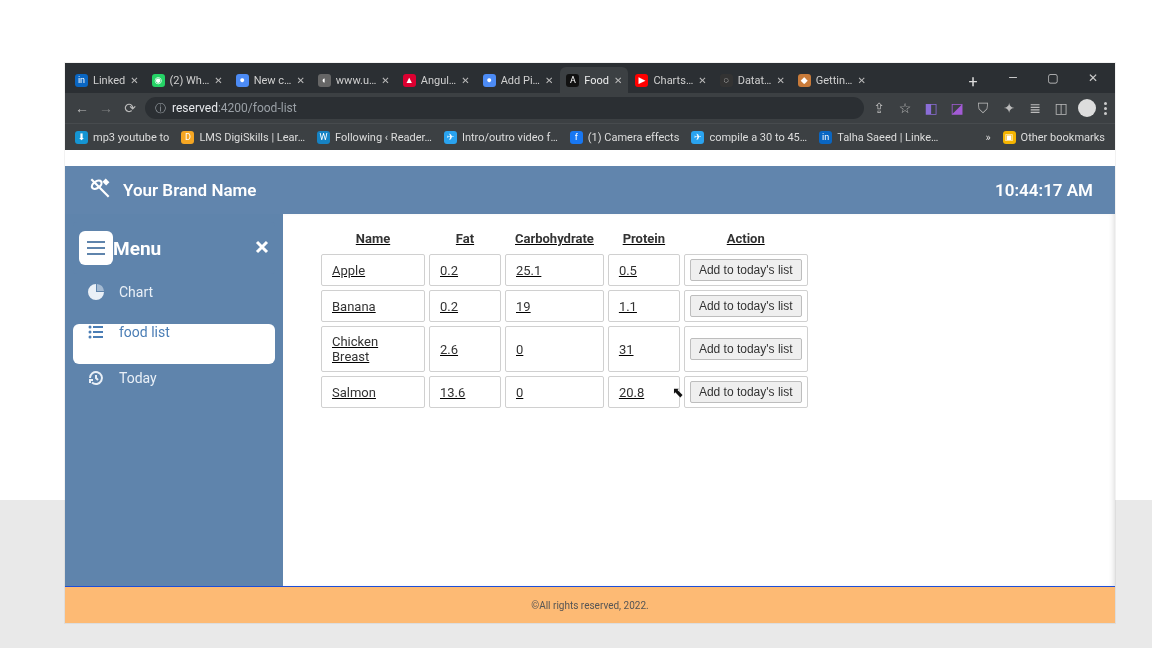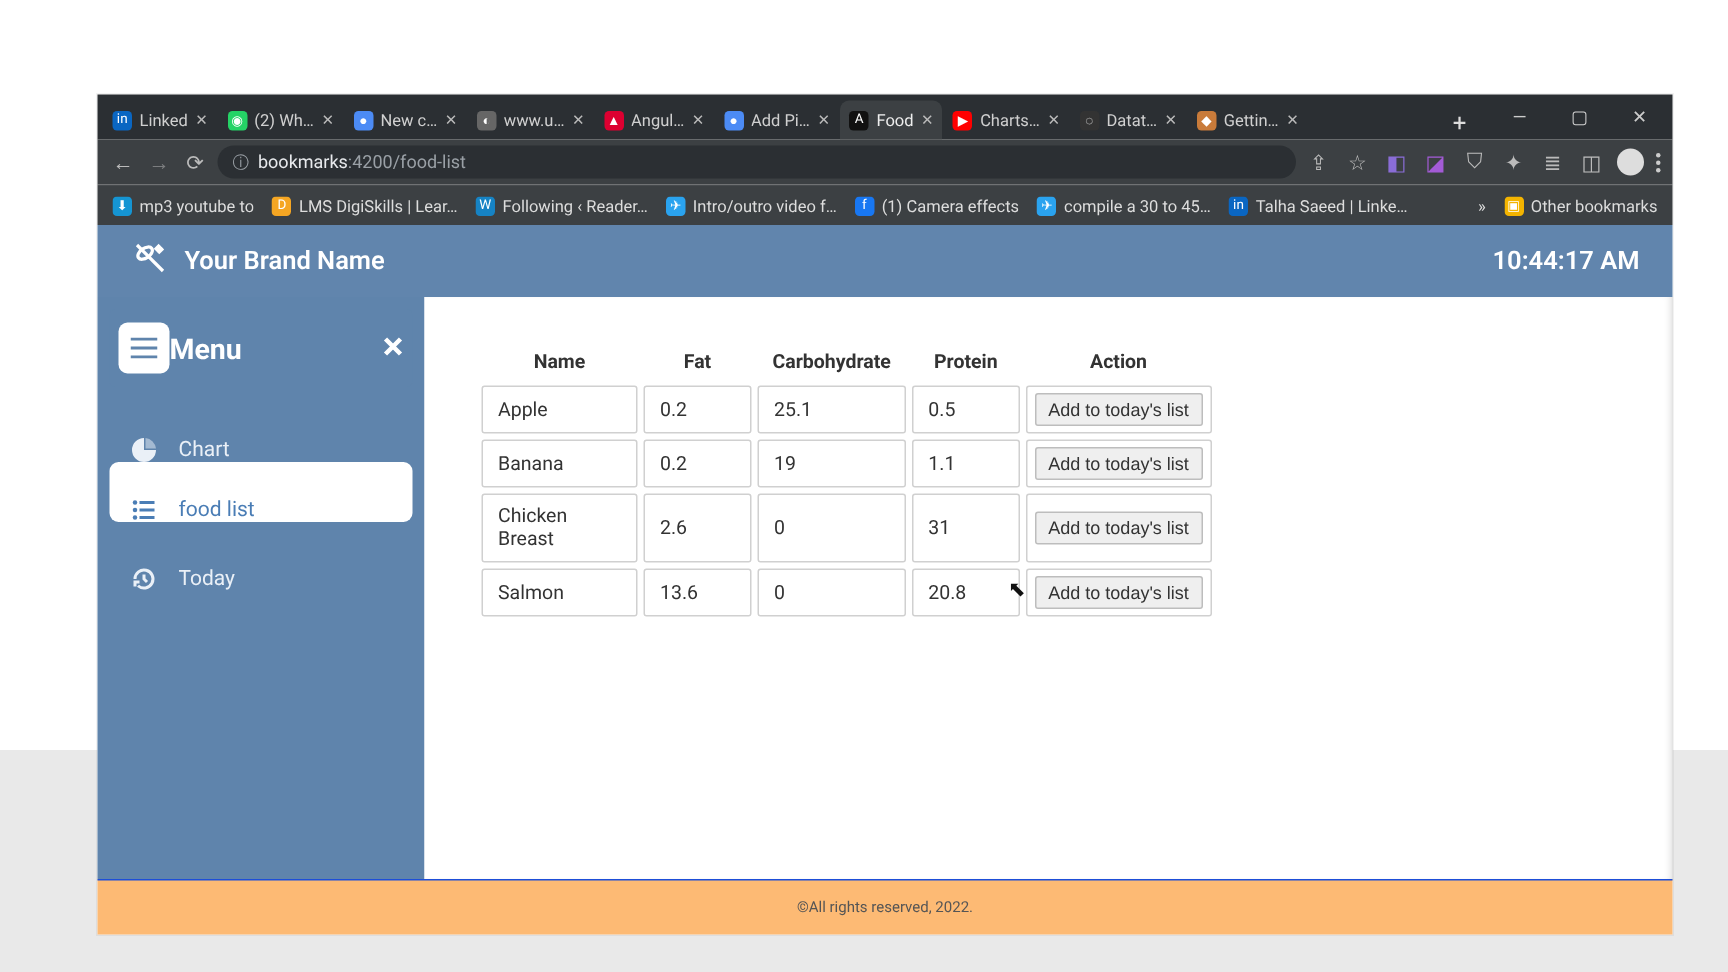--- a/index.html
+++ b/index.html
@@ -75,21 +75,21 @@
   .bookmark { display:flex; align-items:center; gap:5px; white-space:nowrap; cursor:pointer; max-width:140px; overflow:hidden; text-overflow:ellipsis; }
   .bookmark .bicon { width:13px; height:13px; border-radius:3px; display:flex; align-items:center; justify-content:center; font-size:9px; color:#fff; flex:0 0 13px; }
   .bm-spacer { flex:1; }
 
   
   .page {
     flex:1; display:flex; flex-direction:column; min-height:0;
   }
   .brand-header {
     height:48px; background:var(--brand-blue); color:#fff; display:flex; align-items:center; justify-content:space-between;
-    padding:0 22px; font-weight:600;
+    padding:0 22px; font-weight:600;margin-top:16px;
   }
   .brand-left { display:flex; align-items:center; gap:10px; }
   .brand-left .logo-icon { color:#fff; }
   .brand-name { font-size:17px; }
   .clock { font-size:17px; font-weight:600; }
 
   .body-row { flex:1; display:flex; min-height:0; }
 
   .sidebar {
     width:218px; background:var(--brand-blue-2); color:#fff; padding:8px; box-sizing:border-box;
@@ -99,30 +99,31 @@
     display:flex; align-items:center; height:52px;
     background:var(--brand-blue-2); border-radius:4px; padding:0 6px;
   }
   .menu-head .hamburger-box {
     width:34px; height:34px; background:#fff; border-radius:6px; color:var(--brand-blue-2);
     display:flex; align-items:center; justify-content:center;
   }
   .menu-head .menu-title { font-size:19px; font-weight:700; flex:1; }
   .menu-head .close-icon { color:#fff; cursor:pointer; }
   .side-item {
-    display:flex; align-items:flex-end; gap:14px; height:40px; border-radius:6px;
+    display:flex; align-items:flex-start; gap:14px; height:40px; border-radius:6px;
     padding:0 14px; font-size:14px; color:#eaf0f7; cursor:pointer;
   }
   .side-item:not(.active) { margin-top:6px; }
   .side-item.active { background:#ffffff; color:var(--active-link); font-weight:400; }
   .side-item .sicon { width:18px; display:flex; justify-content:center; }
 
   .main {
-    flex:1; background:var(--page); padding:28px 34px; position:relative;
+    flex:1; background:var(--page); padding:9px 34px; position:relative;
     box-shadow: -4px 0 6px -4px rgba(0,0,0,0.2) inset;
+    text-decoration: underline;
   }
 
   table.food {
     border-collapse: separate; border-spacing: 4px 4px; font-size:13px; color:#333;
   }
   table.food th {
     text-align:center; font-weight:700; padding:4px 10px; font-size:13px;
   }
   table.food td.cell {
     border:1px solid var(--table-border); border-radius:2px; padding:7px 10px; min-width:50px;
@@ -213,21 +214,21 @@
       </div>
     </div>
 
     <div class="toolbar">
       <div class="tb-icon">←</div>
       <div class="tb-icon" style="opacity:.5">→</div>
       <div class="tb-icon">⟳</div>
       <div class="omnibox">
         <span class="lock">ⓘ</span>
         <span>
-          <span class="host">bookmarks</span><span class="path">:4200</span><span class="path">/food-list</span>
+          <span class="host">reserved</span><span class="path">:4200</span><span class="path">/food-list</span>
         </span>
       </div>
       <div class="tb-right">
         <div class="tb-icon">⇪</div>
         <div class="tb-icon">☆</div>
         <div class="tb-icon" style="color:#8a6dd7">◧</div>
         <div class="tb-icon" style="color:#a35bd6">◪</div>
         <div class="tb-icon">⛉</div>
         <div class="tb-icon">✦</div>
         <div class="tb-icon">≣</div>

